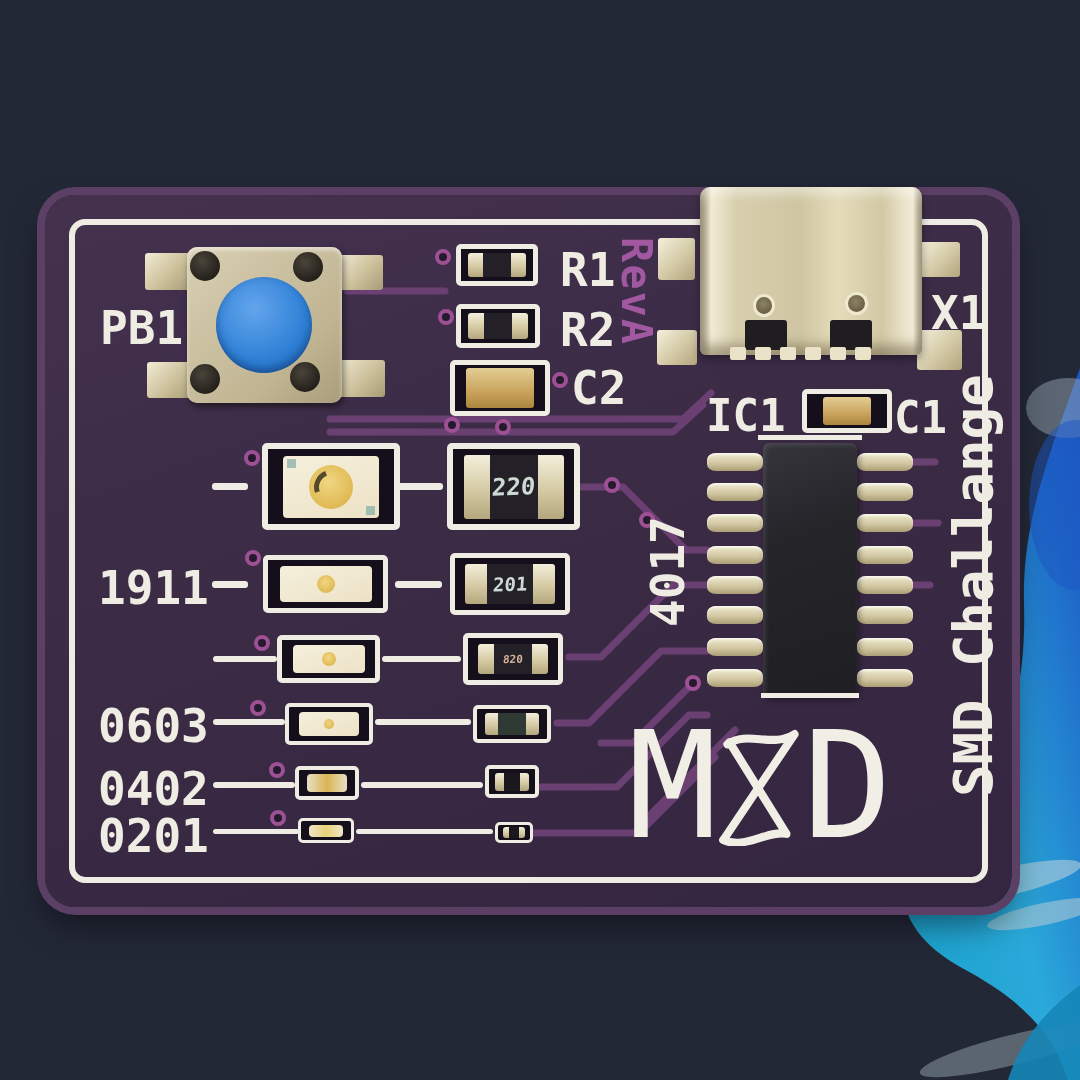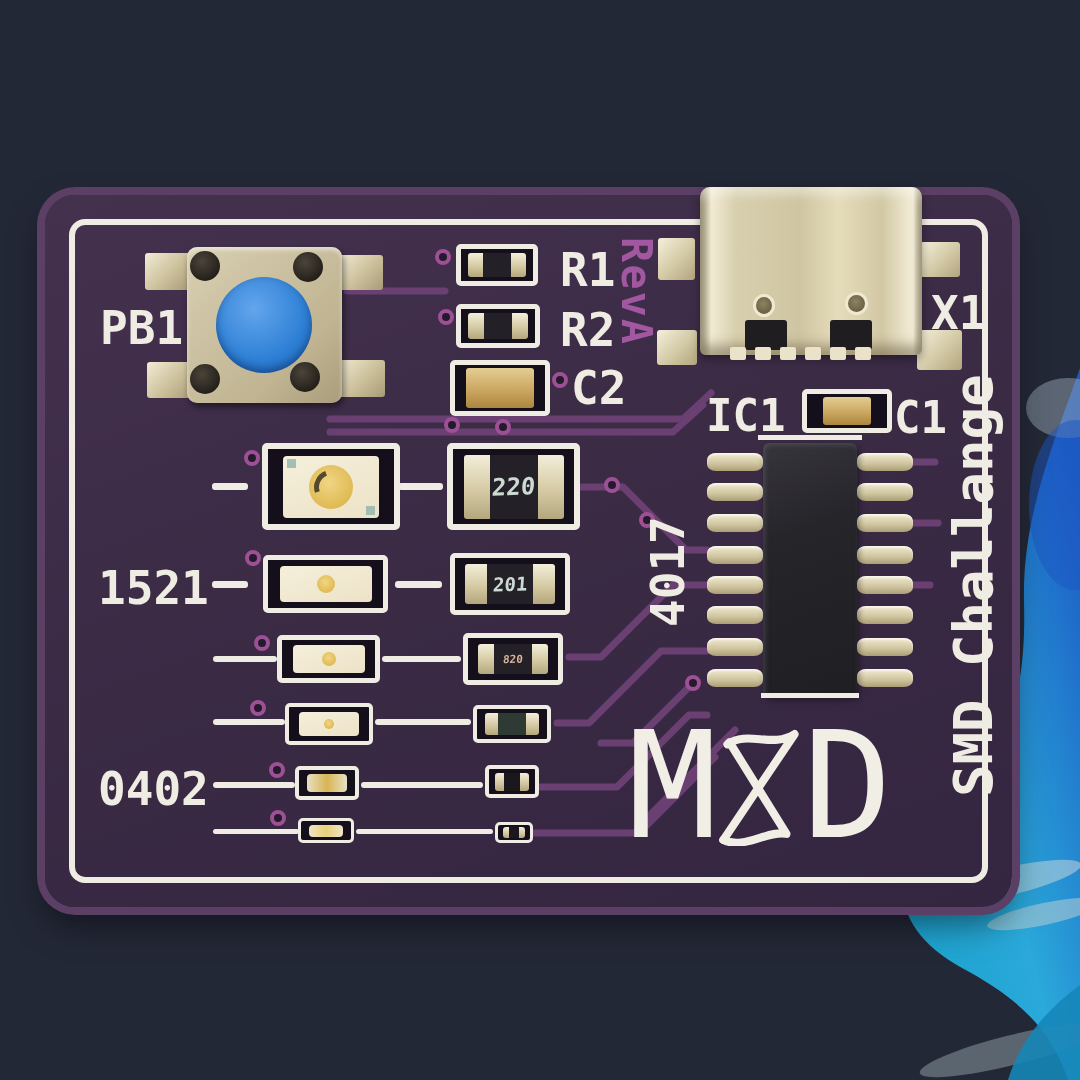--- a/index.html
+++ b/index.html
@@ -227,21 +227,21 @@
     <div class="obox" style="left:402px;top:248px;width:133px;height:87px;">
       <div class="chip" style="width:100px;height:64px;">
         <div class="cap" style="width:26px;"></div>
         <div class="mid" style="flex:1;">
             <span class="mk" style="font-size:24px;">220</span>
           </div>
         <div class="cap" style="width:26px;"></div>
       </div>
     </div>
 
-    <div class="silk-text" style="left:53px;top:370px;font-size:46px;">1521</div>
+    <div class="silk-text" style="left:53px;top:370px;font-size:46px;">1911</div>
     <div class="silk-line" style="left:167px;top:386px;width:36px;"></div>
     <div class="obox b5" style="left:218px;top:360px;width:125px;height:58px;">
       <div class="ledbody" style="width:92px;height:36px;">
         <div class="led-dot" style="width:18px;height:18px;"></div>
       </div>
     </div>
     <div class="silk-line" style="left:350px;top:386px;width:47px;"></div>
     <div class="obox b5" style="left:405px;top:358px;width:120px;height:62px;">
       <div class="chip" style="width:90px;height:40px;">
         <div class="cap" style="width:22px;"></div>
@@ -262,20 +262,21 @@
     <div class="obox b5" style="left:418px;top:438px;width:100px;height:52px;">
       <div class="chip" style="width:70px;height:30px;">
         <div class="cap" style="width:16px;"></div>
         <div class="mid" style="flex:1;">
             <span class="mk" style="font-size:11px;color:#d8b49a;">820</span>
           </div>
         <div class="cap" style="width:16px;"></div>
       </div>
     </div>
 
+    <div class="silk-text" style="left:53px;top:508px;font-size:46px;">0603</div>
     <div class="silk-line" style="left:168px;top:524px;width:72px;height:6px;"></div>
     <div class="obox b4" style="left:240px;top:508px;width:88px;height:42px;">
       <div class="ledbody" style="width:60px;height:24px;">
         <div class="led-dot" style="width:10px;height:10px;"></div>
       </div>
     </div>
     <div class="silk-line" style="left:330px;top:524px;width:96px;height:6px;"></div>
     <div class="obox b4" style="left:428px;top:510px;width:78px;height:38px;">
       <div class="chip" style="width:54px;height:22px;">
         <div class="cap" style="width:13px;"></div>
@@ -291,20 +292,21 @@
     </div>
     <div class="silk-line" style="left:316px;top:587px;width:122px;height:6px;"></div>
     <div class="obox b4" style="left:440px;top:570px;width:54px;height:33px;">
       <div class="chip" style="width:34px;height:18px;">
         <div class="cap" style="width:9px;"></div>
         <div class="mid" style="flex:1;background:#1b181d;"></div>
         <div class="cap" style="width:9px;"></div>
       </div>
     </div>
 
+    <div class="silk-text" style="left:53px;top:618px;font-size:46px;">0201</div>
     <div class="silk-line" style="left:168px;top:634px;width:86px;height:5px;"></div>
     <div class="obox b3" style="left:253px;top:623px;width:56px;height:25px;">
       <div class="ledbody" style="width:34px;height:12px;background:linear-gradient(90deg,#efe5c8,#e8d178 50%,#efe5c8);"></div>
     </div>
     <div class="silk-line" style="left:311px;top:634px;width:137px;height:5px;"></div>
     <div class="obox b3" style="left:450px;top:627px;width:38px;height:21px;">
       <div class="chip" style="width:22px;height:11px;">
         <div class="cap" style="width:6px;"></div>
         <div class="mid" style="flex:1;background:#1b181d;"></div>
         <div class="cap" style="width:6px;"></div>

